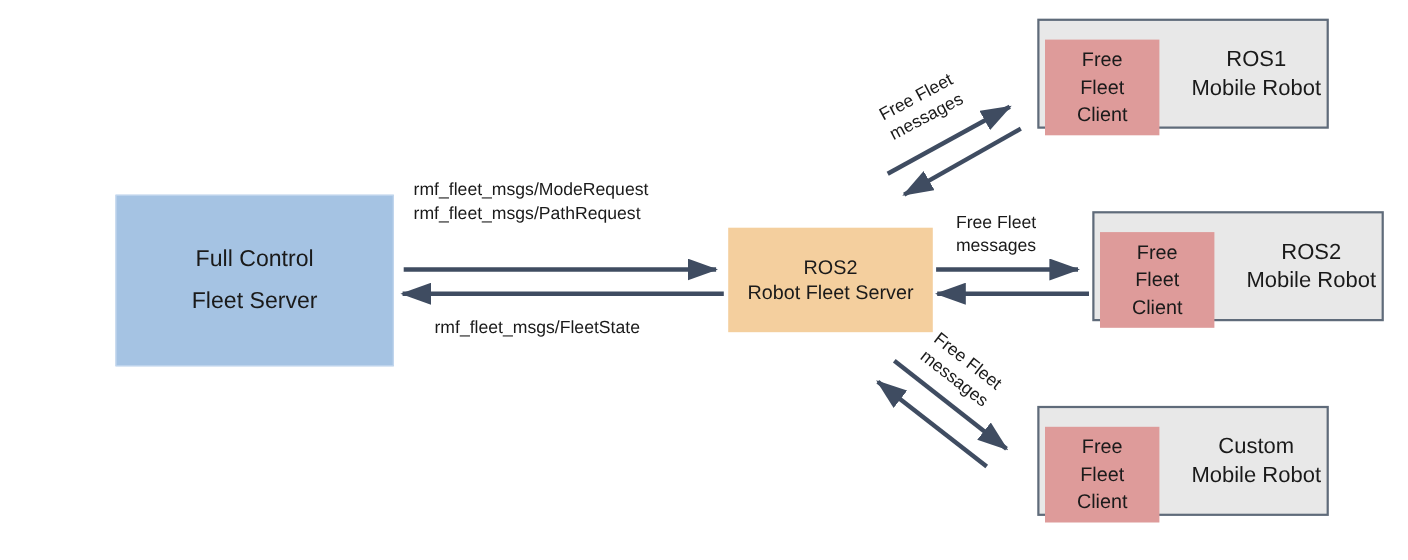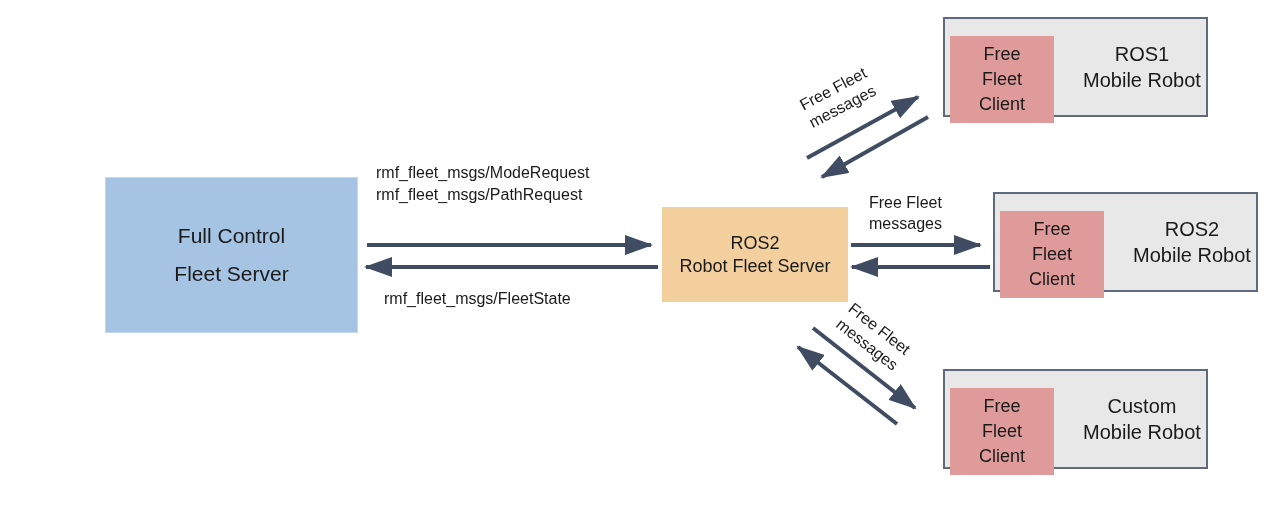--- a/index.html
+++ b/index.html
@@ -61,21 +61,21 @@
     font-size: 18px; line-height: 25px; text-align: center;
   }
   .robot-name {
     position: absolute; left: 109px; right: 0; top: 0; bottom: 0;
     display: flex; flex-direction: column; align-items: center; justify-content: center;
     font-size: 20px; line-height: 26px; text-align: left; margin-left: 24px;
   }
 
   .label { position: absolute; font-size: 16px; line-height: 22px; white-space: nowrap; }
   .topics-to-server { left: 376px; top: 162px; }
-  .topic-from-server { left: 384px; top: 288px; }
+  .topic-from-server { left: 395px; top: 288px; }
   .msg-label-middle { left: 869px; top: 192px; line-height: 21px; }
 
   .msg-label-rotated {
     position: absolute; width: 110px; text-align: center;
     font-size: 16px; line-height: 20px; white-space: nowrap;
   }
   .msg-label-top    { left: 783px; top: 78px;  transform: rotate(-28deg); }
   .msg-label-bottom { left: 818px; top: 317px; transform: rotate(38deg); }
 
   .line-block span { display: block; }

